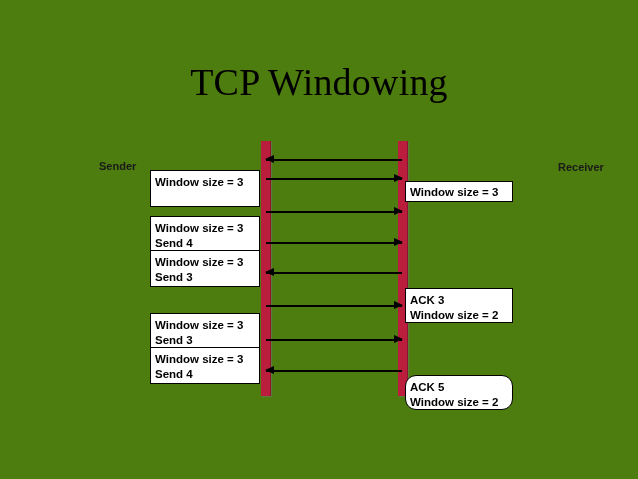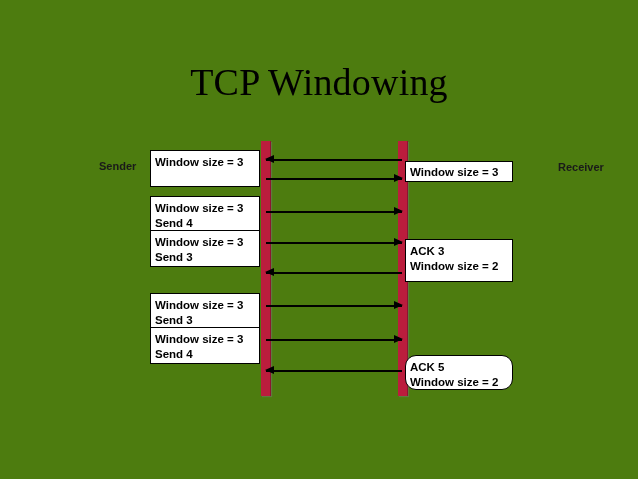--- a/index.html
+++ b/index.html
@@ -46,20 +46,21 @@
     position: absolute;
     box-sizing: border-box;
     border: 1px solid #000000;
     background: #ffffff;
     font-size: 11.5px;
     font-weight: bold;
     color: #000000;
     line-height: 15px;
     padding: 4px 0 0 4px;
     z-index: 3;
+    margin-top: 20px;
   }
   .msgbox .ln { display: block; white-space: nowrap; }
 
   .sidelabel {
     position: absolute;
     font-size: 11px;
     font-weight: bold;
     color: #1a1a1a;
     white-space: nowrap;
     line-height: 13px;
@@ -129,21 +130,21 @@
 
   <div class="msgbox" style="left:150px; top:327px; width:110px; height:37px;">
     <span class="ln">Window size = 3</span>
     <span class="ln">Send 4</span>
   </div>
 
   <div class="msgbox" style="left:405px; top:161px; width:108px; height:21px; padding-top:3px;">
     <span class="ln">Window size = 3</span>
   </div>
 
-  <div class="msgbox" style="left:405px; top:239px; width:108px; height:43px;">
+  <div class="msgbox" style="left:405px; top:268px; width:108px; height:35px;">
     <span class="ln">ACK 3</span>
     <span class="ln">Window size = 2</span>
   </div>
 
   <div class="msgbox" style="left:405px; top:355px; width:108px; height:35px;border-radius:11px;">
     <span class="ln">ACK 5</span>
     <span class="ln">Window size = 2</span>
   </div>
 
   <div class="arrow to-left" style="left:266px; top:155px; width:136px;">

